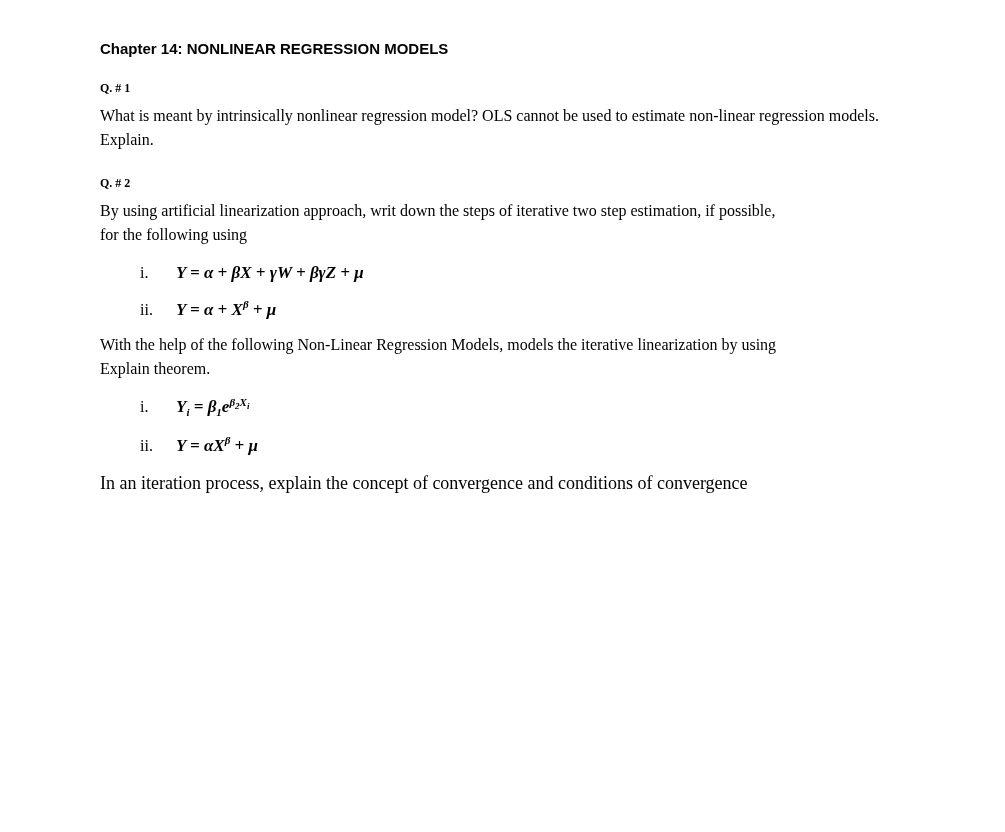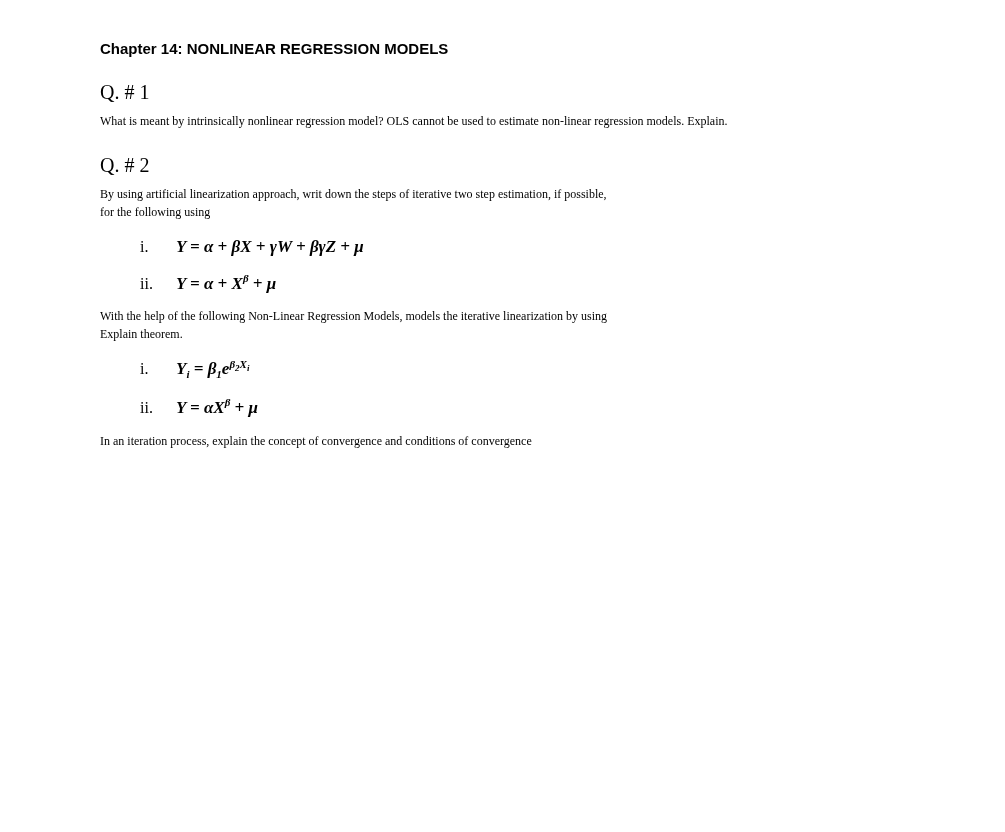--- a/index.html
+++ b/index.html
@@ -25,27 +25,28 @@
     }
 
     .chapter-title {
       font-family: Arial, Helvetica, sans-serif;
       font-weight: bold;
       font-size: 15px;
       margin-bottom: 20px;
     }
 
     .question-label {
-      font-size: 20px;
+      font-size: 12px;
       margin-bottom: 8px;
       margin-top: 24px;
+      font-weight: bold;
     }
 
     .question-text {
-      font-size: 12px;
+      font-size: 16px;
       line-height: 1.5;
       margin-bottom: 12px;
     }
 
     .sub-items {
       margin-left: 40px;
       margin-top: 8px;
       margin-bottom: 8px;
     }
 
@@ -73,21 +74,21 @@
       font-size: 11px;
       vertical-align: sub;
     }
 
     .math-sup {
       font-size: 11px;
       vertical-align: super;
     }
 
     .convergence-text {
-      font-size: 12px;
+      font-size: 18px;
       line-height: 1.5;
       margin-top: 8px;
     }
   </style>
 </head>
 <body>
 
 <div class="page-container">
 
   <div class="chapter-title">Chapter 14: NONLINEAR REGRESSION MODELS</div>

